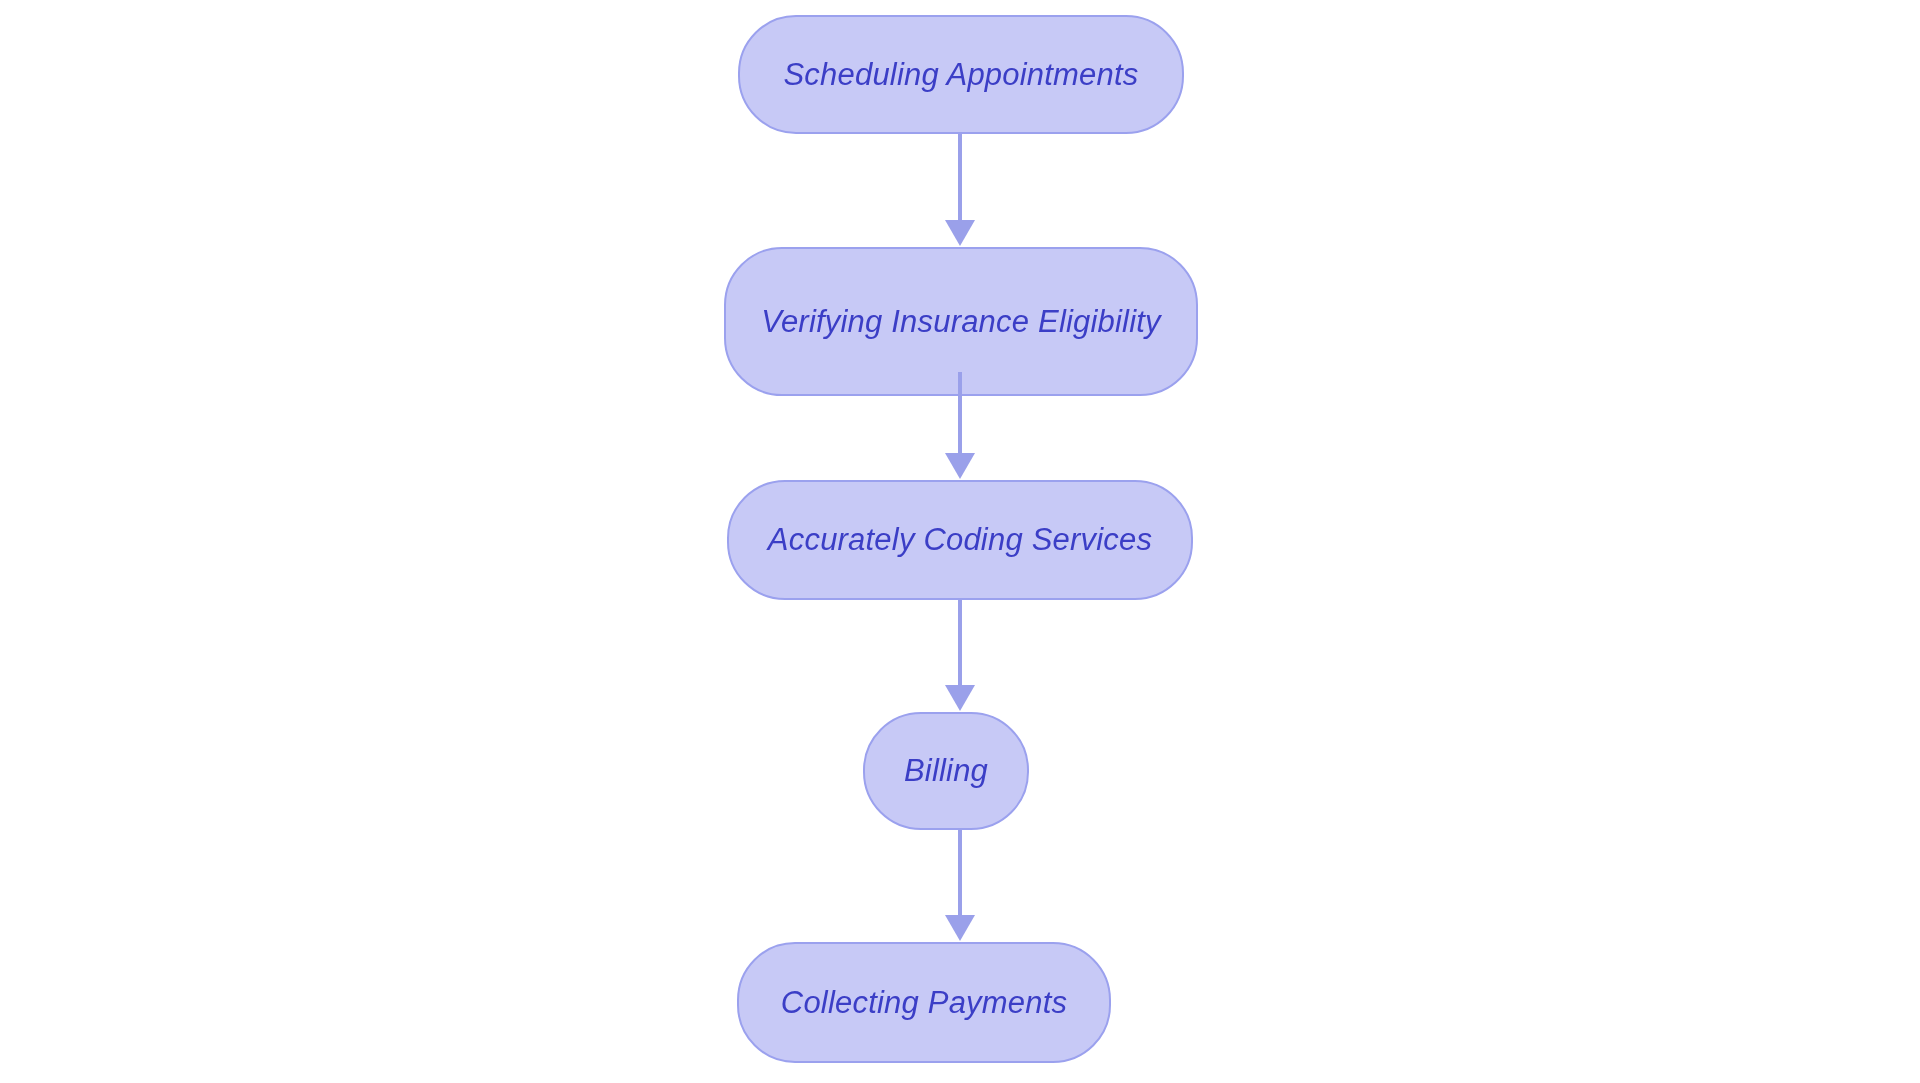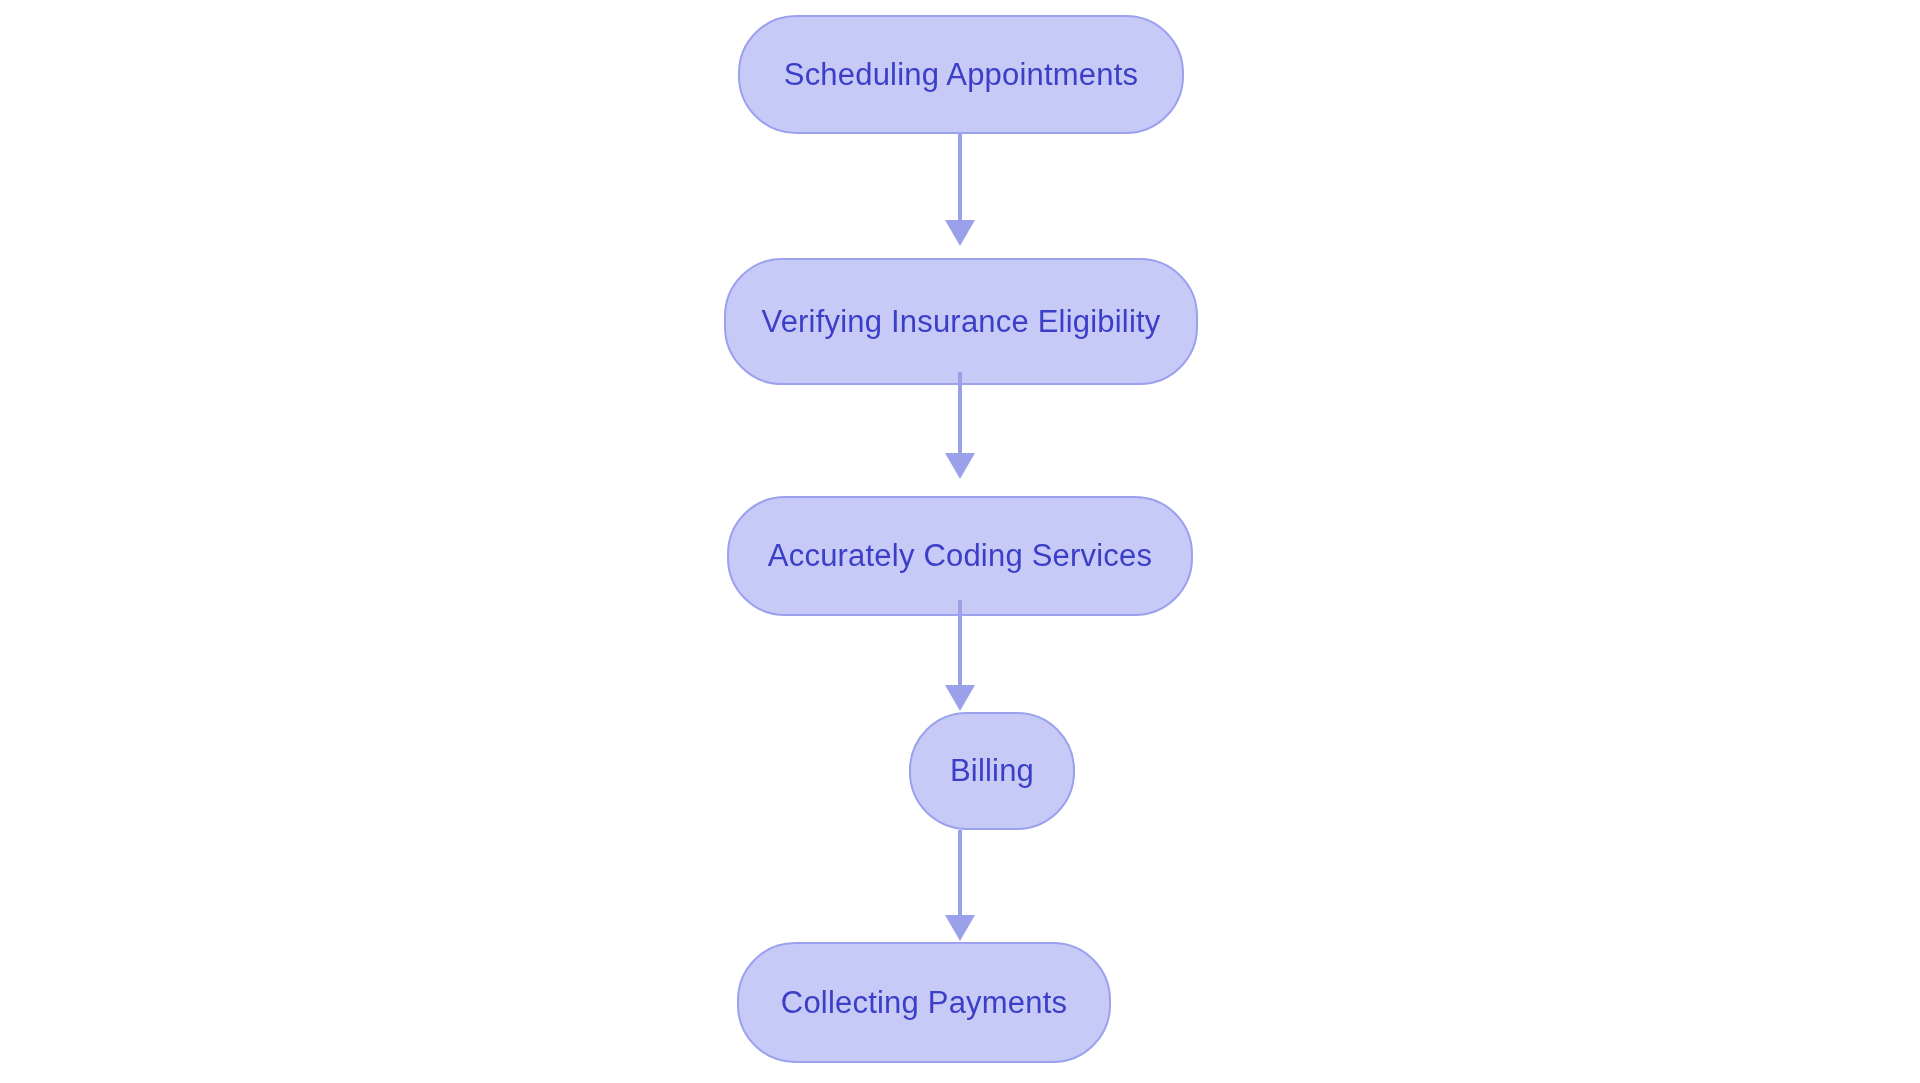--- a/index.html
+++ b/index.html
@@ -27,26 +27,27 @@
     align-items: center;
     justify-content: center;
     background: var(--node-fill);
     border: 2px solid var(--node-border);
     border-radius: 58px;
     color: var(--node-text);
     font-size: 31px;
     letter-spacing: 0.2px;
     white-space: nowrap;
     text-align: center;
+    font-style: italic;
   }
   
   .node-1 { left: 738px; top: 15px;  width: 446px; height: 119px; }
-  .node-2 { left: 724px; top: 258px; width: 474px; height: 127px; }
-  .node-3 { left: 727px; top: 496px; width: 466px; height: 120px; }
-  .node-4 { left: 909px; top: 712px; width: 166px; height: 118px; }
+  .node-2 { left: 724px; top: 247px; width: 474px; height: 149px; }
+  .node-3 { left: 727px; top: 480px; width: 466px; height: 120px; }
+  .node-4 { left: 863px; top: 712px; width: 166px; height: 118px; }
   .node-5 { left: 737px; top: 942px; width: 374px; height: 121px; }
 
   .edge {
     position: absolute;
     left: 945px;          
     width: 30px;
     display: flex;
     flex-direction: column;
     align-items: center;
   }

